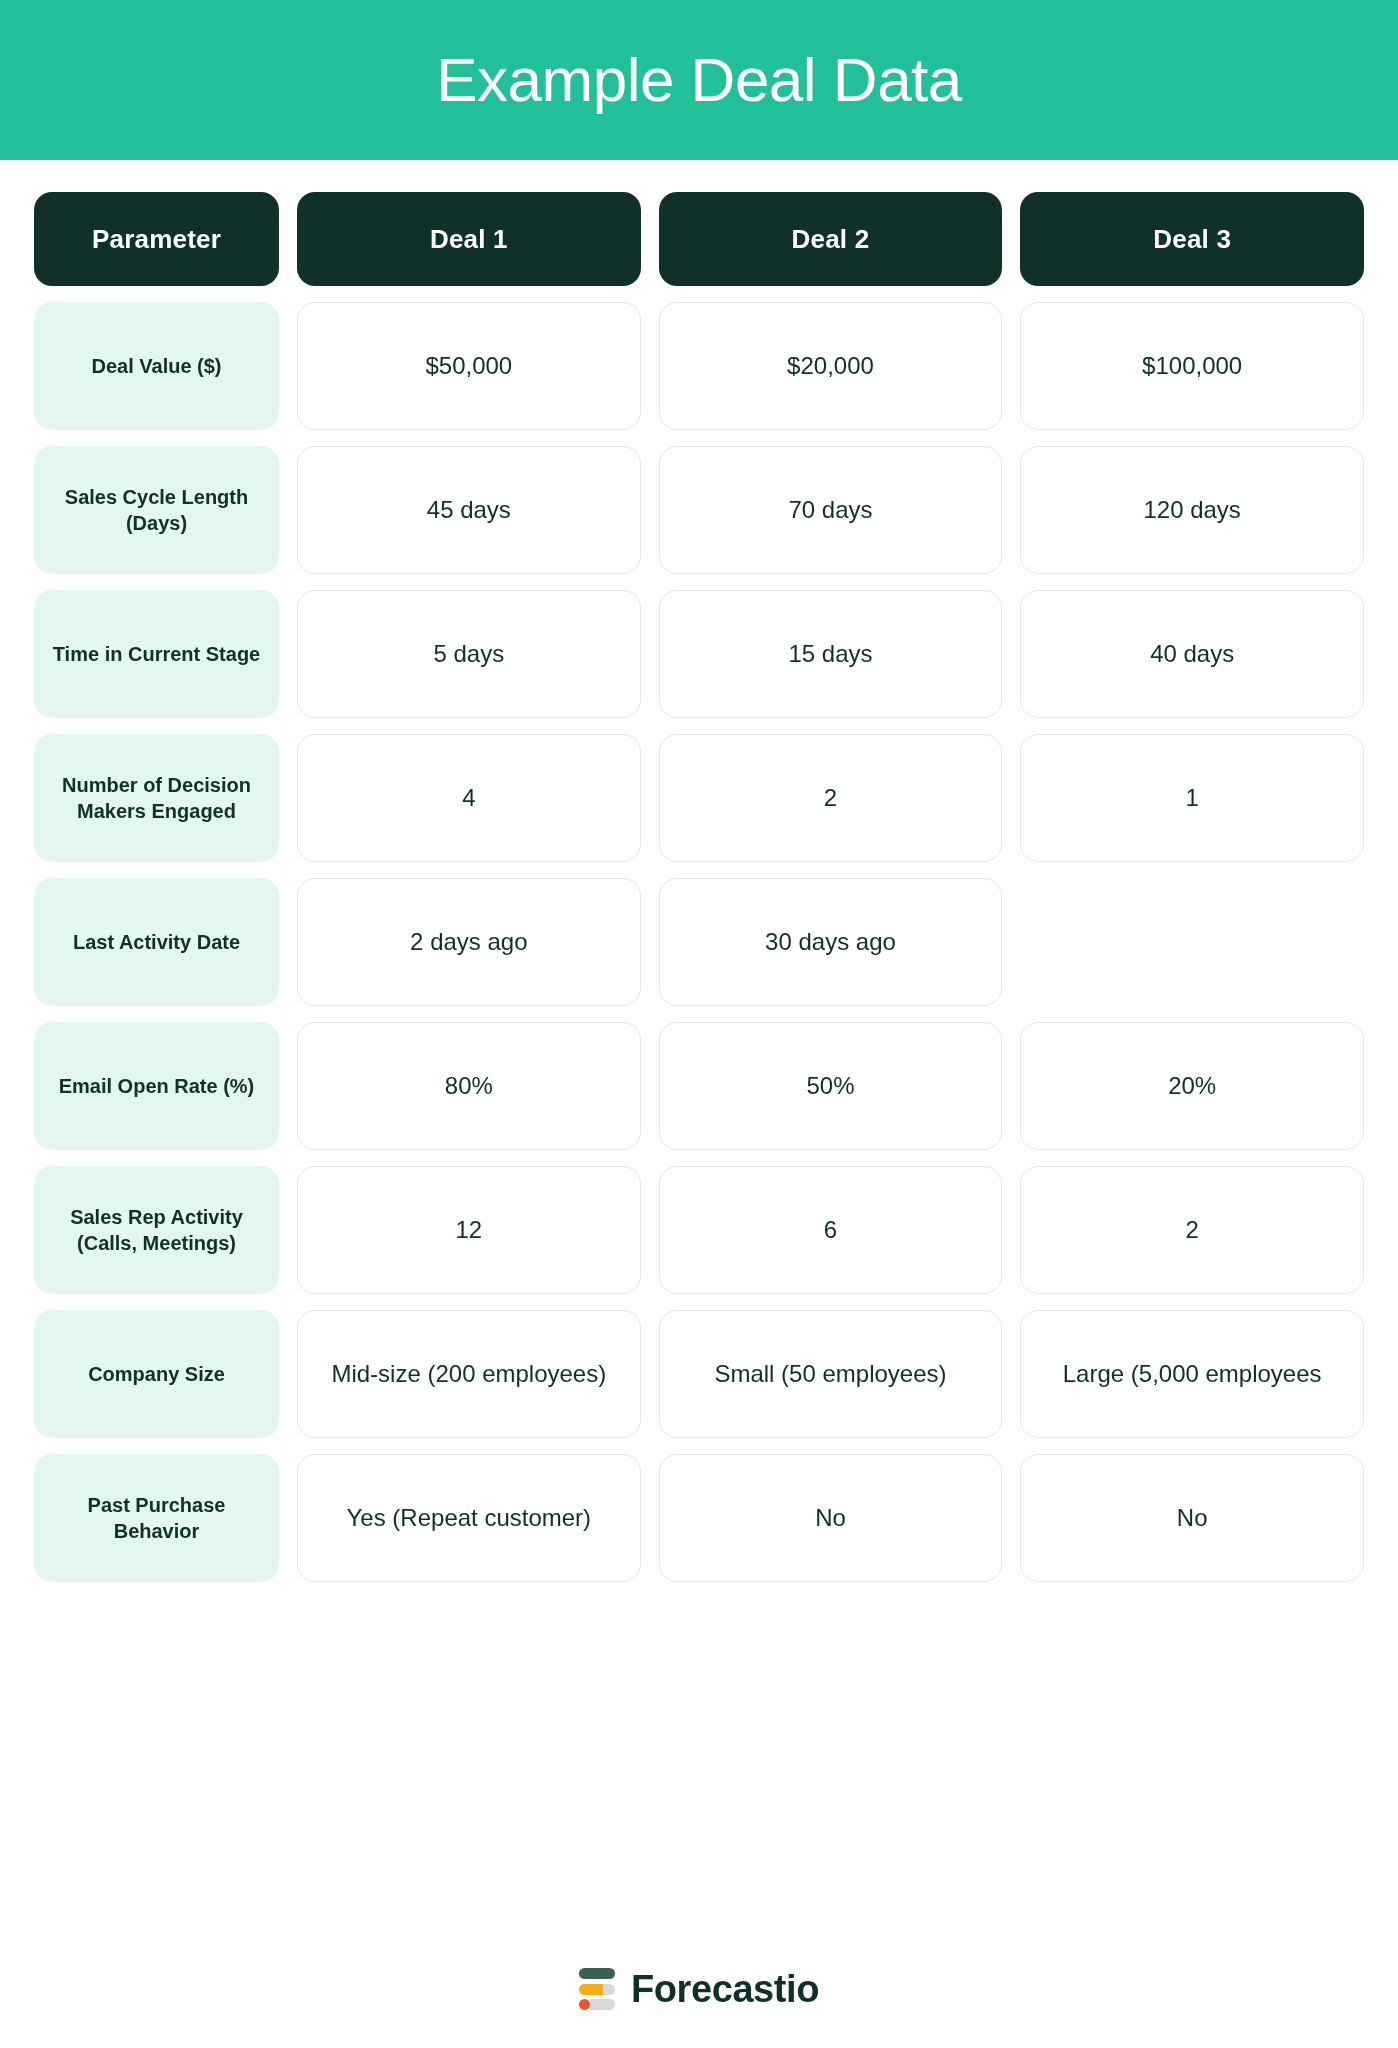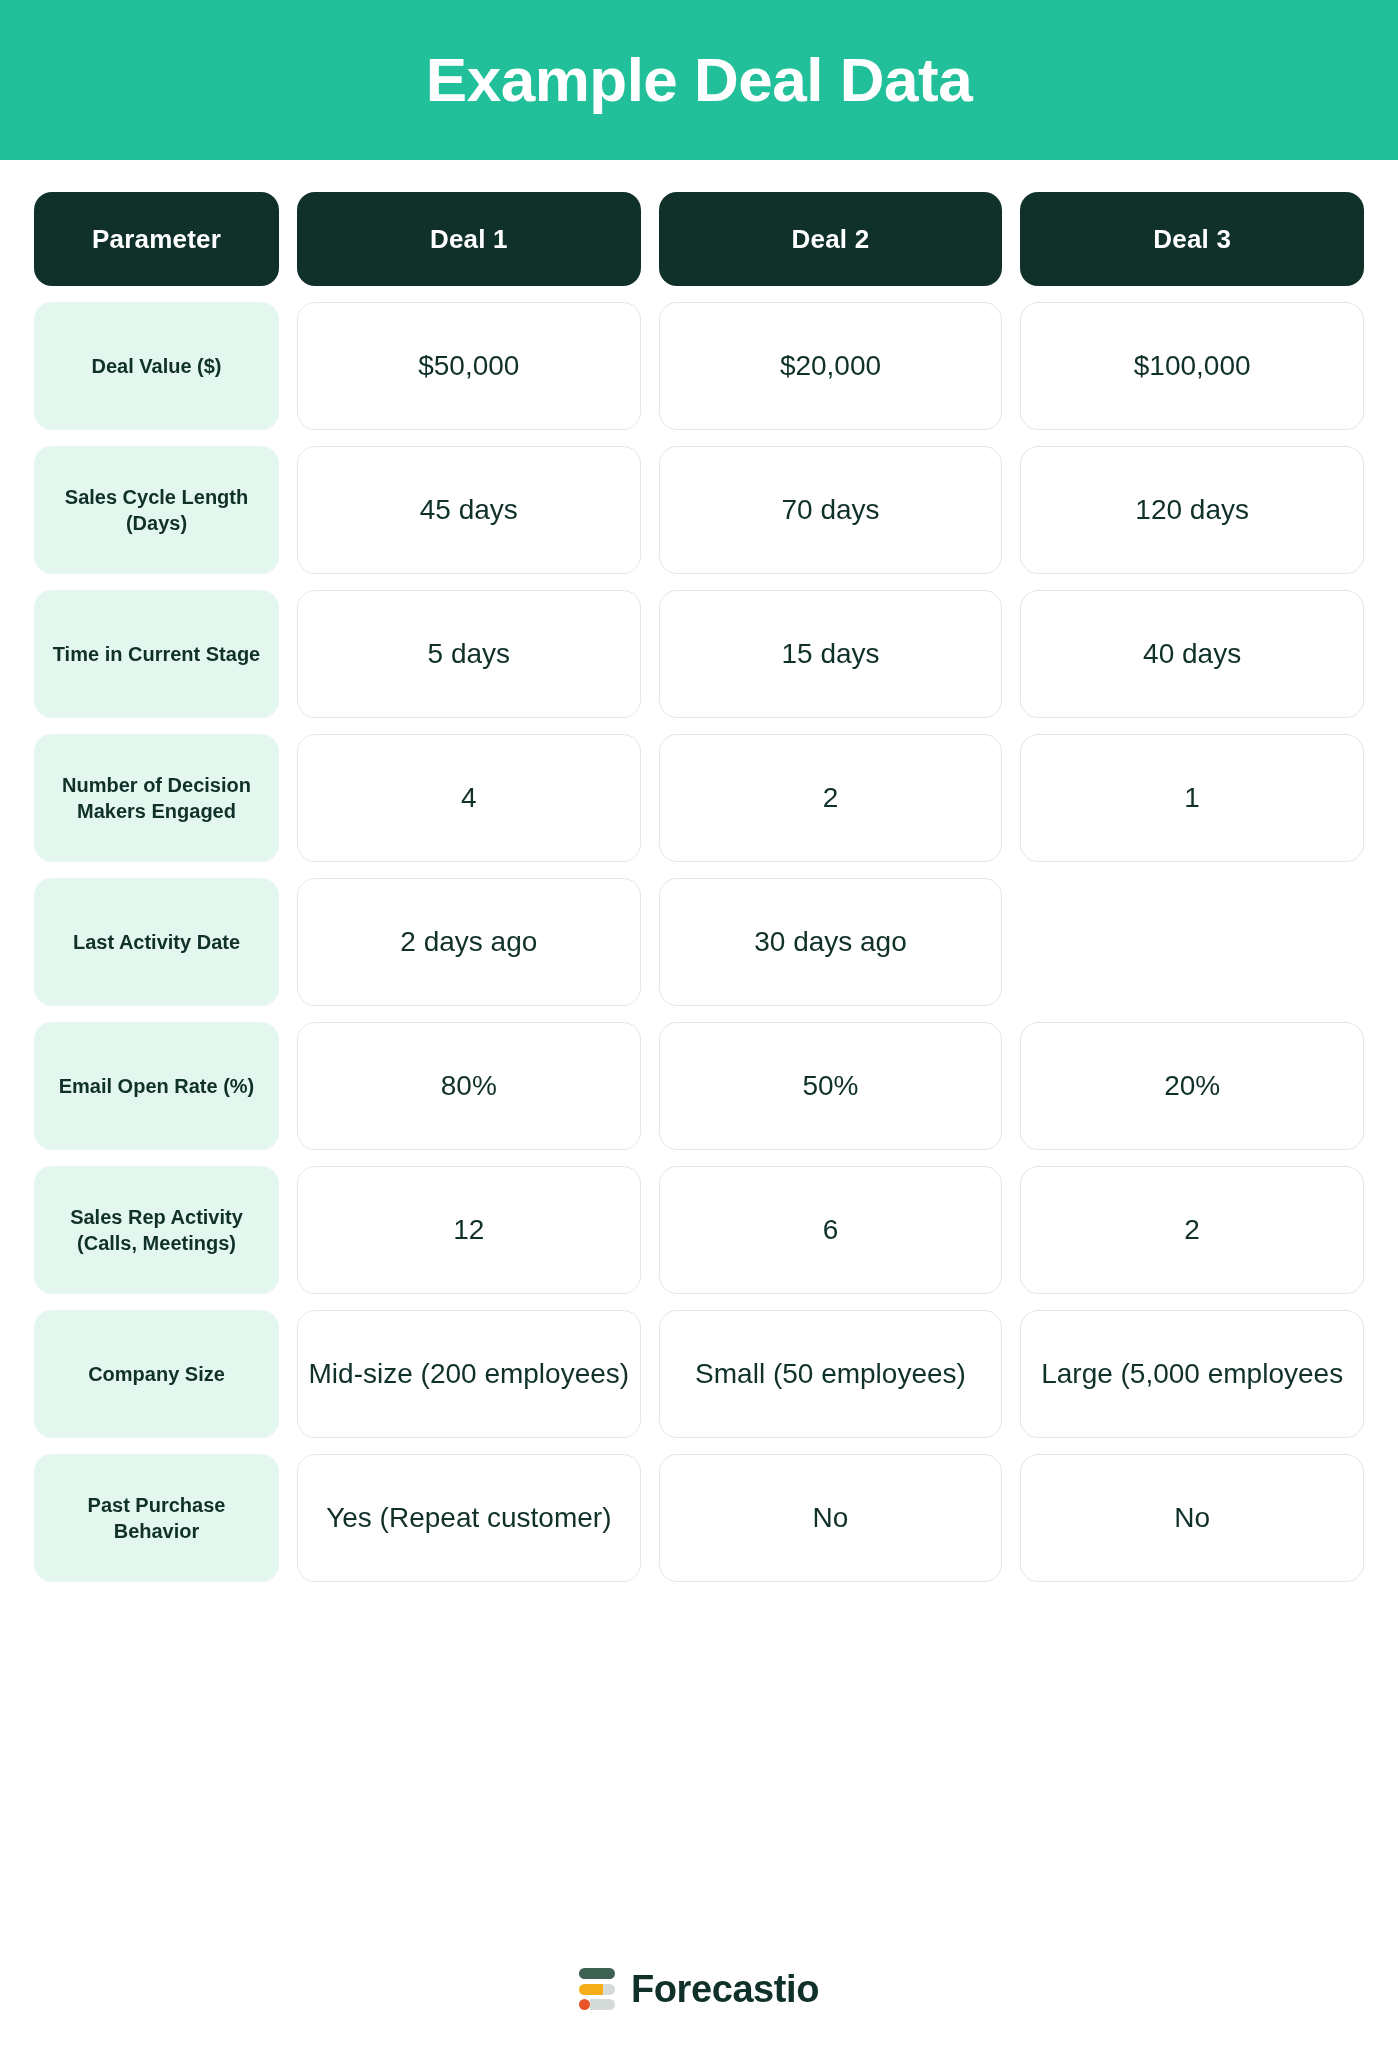--- a/index.html
+++ b/index.html
@@ -25,21 +25,21 @@
     height: 160px;
     background: #22c09a;
     display: flex;
     align-items: center;
     justify-content: center;
     flex: 0 0 auto;
   }
   .banner-title {
     color: #ffffff;
     font-size: 62px;
-    font-weight: 700;
+    font-weight: 400;
     letter-spacing: -0.5px;
     line-height: 1;
   }
 
   
   .table-wrap {
     flex: 1 1 auto;
     padding: 32px 34px 0 34px;
   }
   .table {
@@ -95,21 +95,21 @@
     display: flex;
     align-items: center;
     justify-content: center;
     text-align: center;
     padding: 10px 14px;
     min-height: 128px;
     overflow: hidden;
   }
   .row-body .value-label {
     color: #10302a;
-    font-size: 28px;
+    font-size: 24px;
     font-weight: 400;
     line-height: 1.3;
     white-space: nowrap;
   }
 
   
   .footer {
     flex: 0 0 auto;
     height: 118px;
     display: flex;

